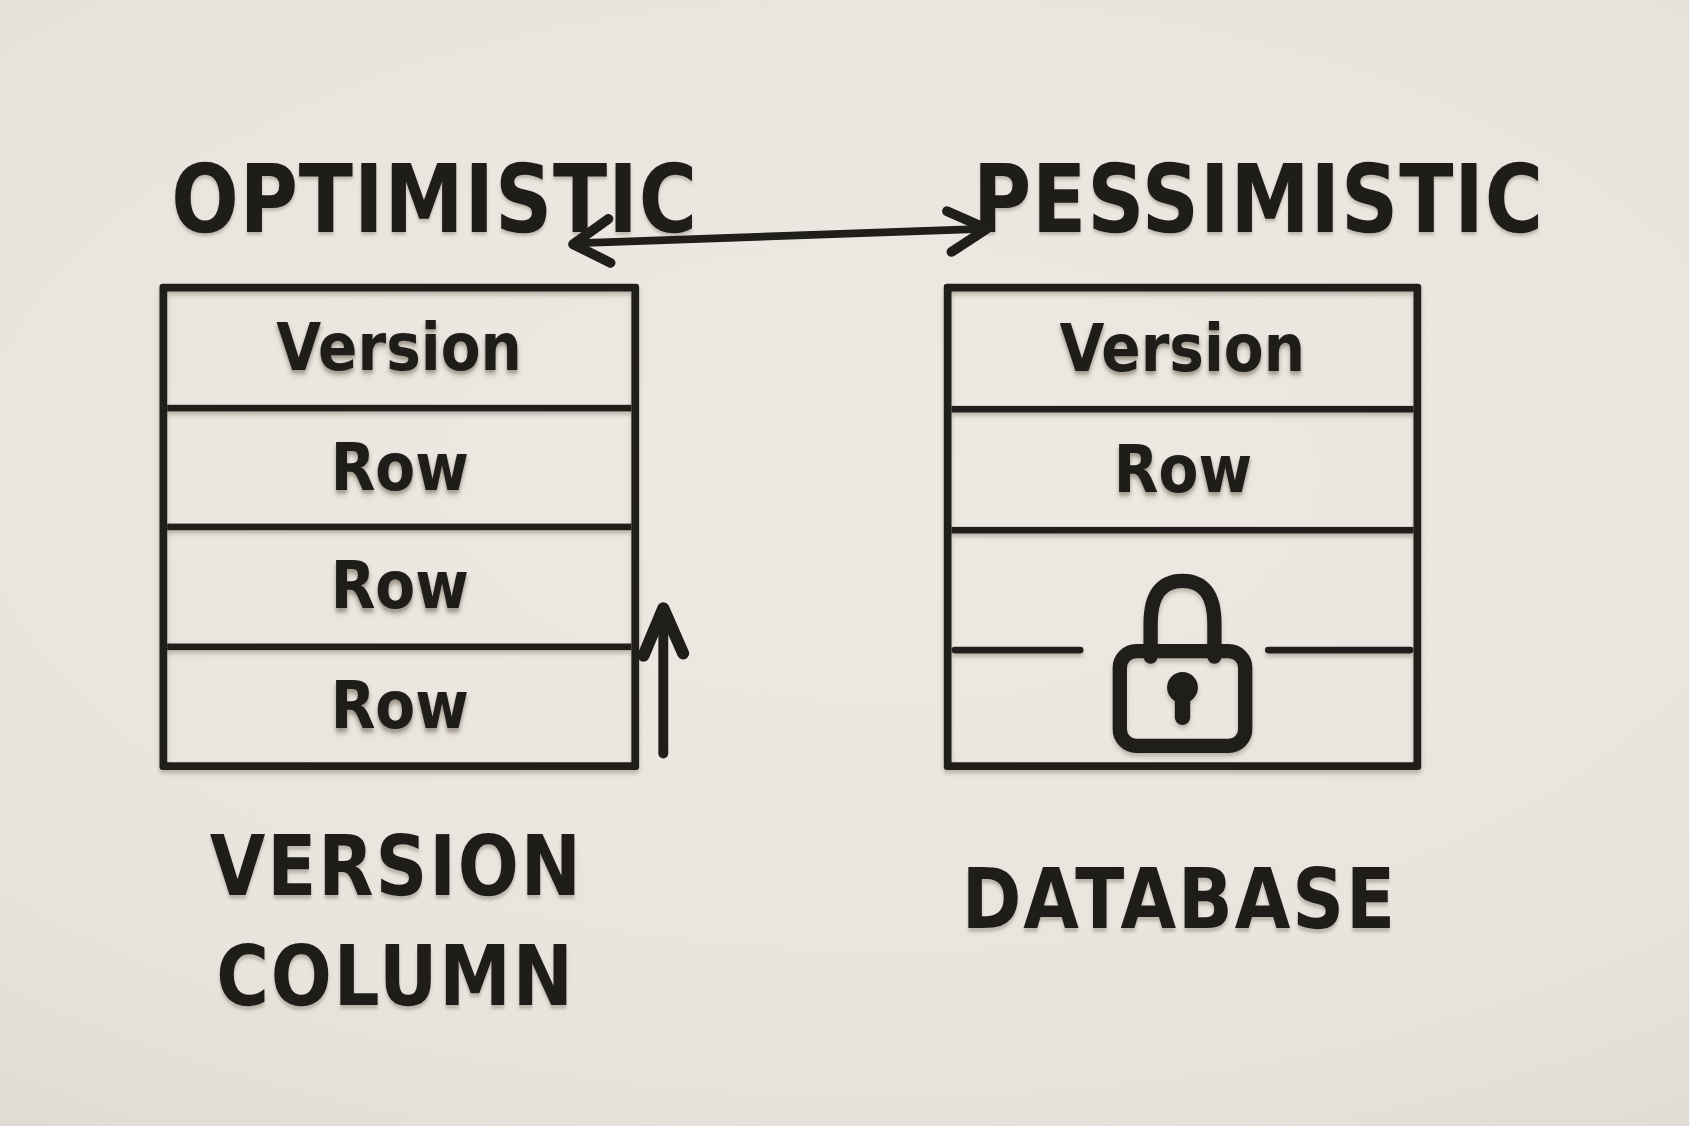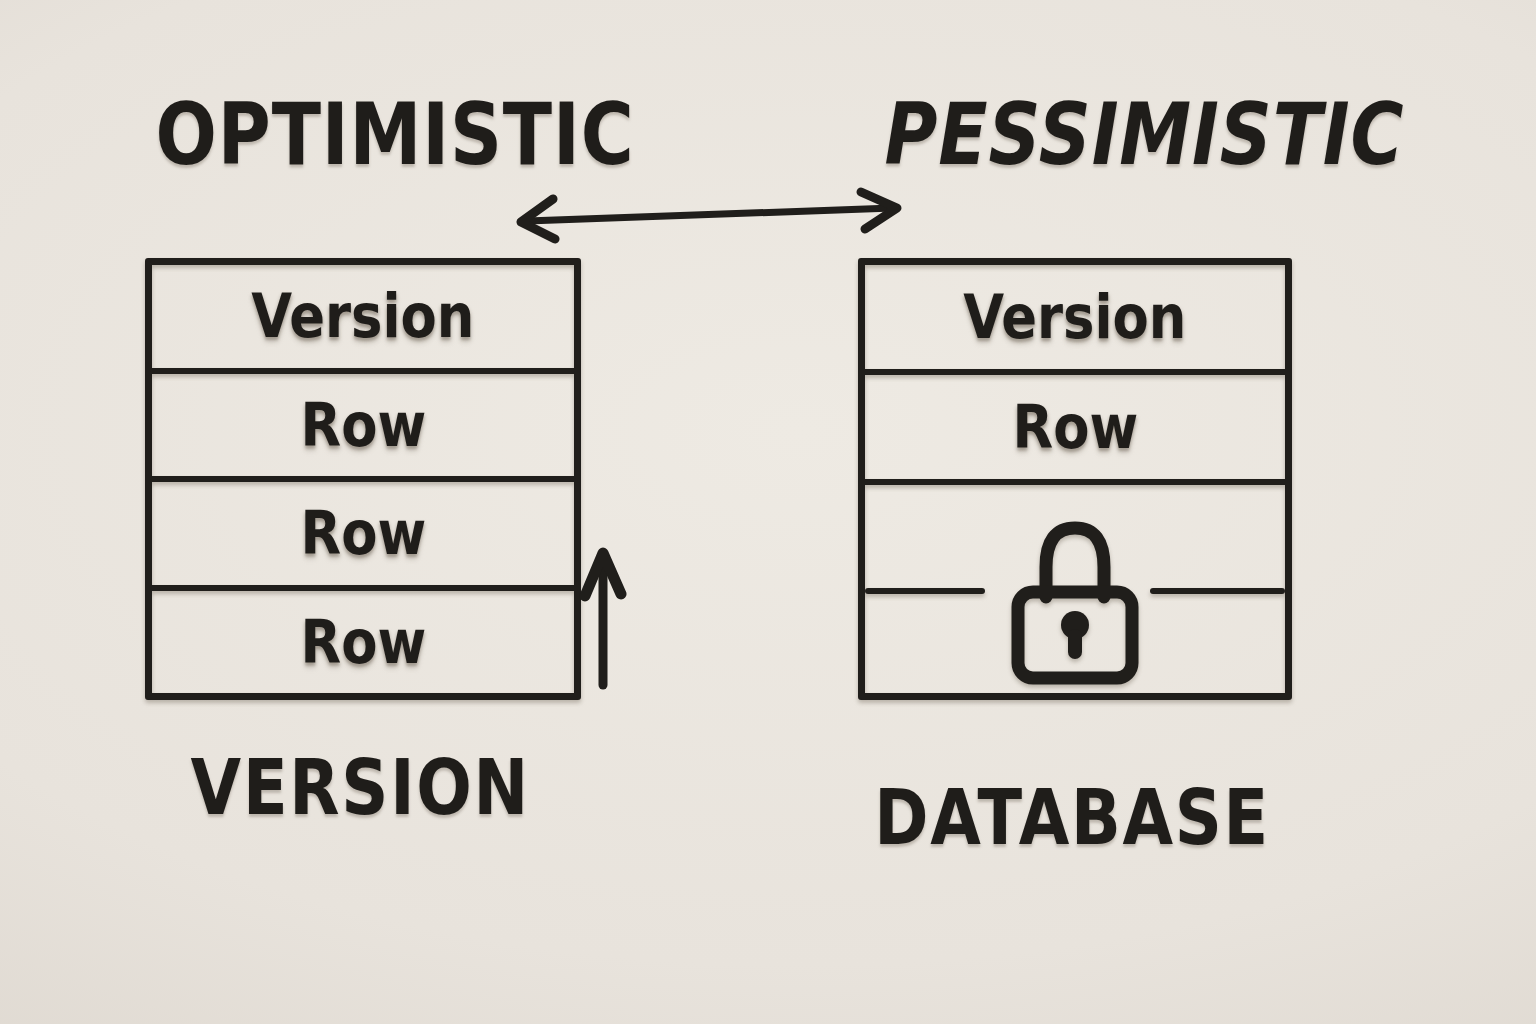--- a/index.html
+++ b/index.html
@@ -14,29 +14,30 @@
     color: #1f1d1a;
   }
   .title {
     position: absolute;
     width: 500px;
     text-align: center;
     font-size: 86px;
     font-weight: 700;
     letter-spacing: 1px;
     white-space: nowrap;
+    margin-top: 48px;
   }
   .title .squeeze, .caption .squeeze, .cell .squeeze {
     display: inline-block;
     transform: scaleX(0.84);
     transform-origin: center;
     text-shadow: 0 3px 3px rgba(125,115,103,0.40);
   }
   .title-left  { left: 110px; top: 84px; }
-  .title-right { left: 835px; top: 84px; font-style: italic; }
+  .title-right { left: 835px; top: 84px; }
 
   .dtable {
     position: absolute;
     border: 7px solid #201e1b;
     display: flex;
     flex-direction: column;
     filter: drop-shadow(0 3px 2px rgba(125,115,103,0.45));
     border-radius: 3px;
   }
   .dtable-left  { left: 145px; top: 258px; width: 422px; height: 428px; }
@@ -149,18 +150,19 @@
         <path class="stroke" stroke-width="13" d="M 36 84 L 36 54 Q 36 15 65 15 Q 94 15 94 54 L 94 84"></path>
         <rect class="stroke" stroke-width="13" x="8" y="79" width="114" height="86" rx="15"></rect>
         <circle class="fill" cx="65" cy="112" r="14"></circle>
         <rect class="fill" x="58" y="116" width="14" height="30" rx="7"></rect>
       </svg>
     </div>
   </div>
 
   <div class="caption caption-left">
     <div><span class="squeeze">VERSION</span></div>
+    <div><span class="squeeze">COLUMN</span></div>
   </div>
   <div class="caption caption-right">
     <div><span class="squeeze">DATABASE</span></div>
   </div>
 
 </div>
 
 </body></html>

